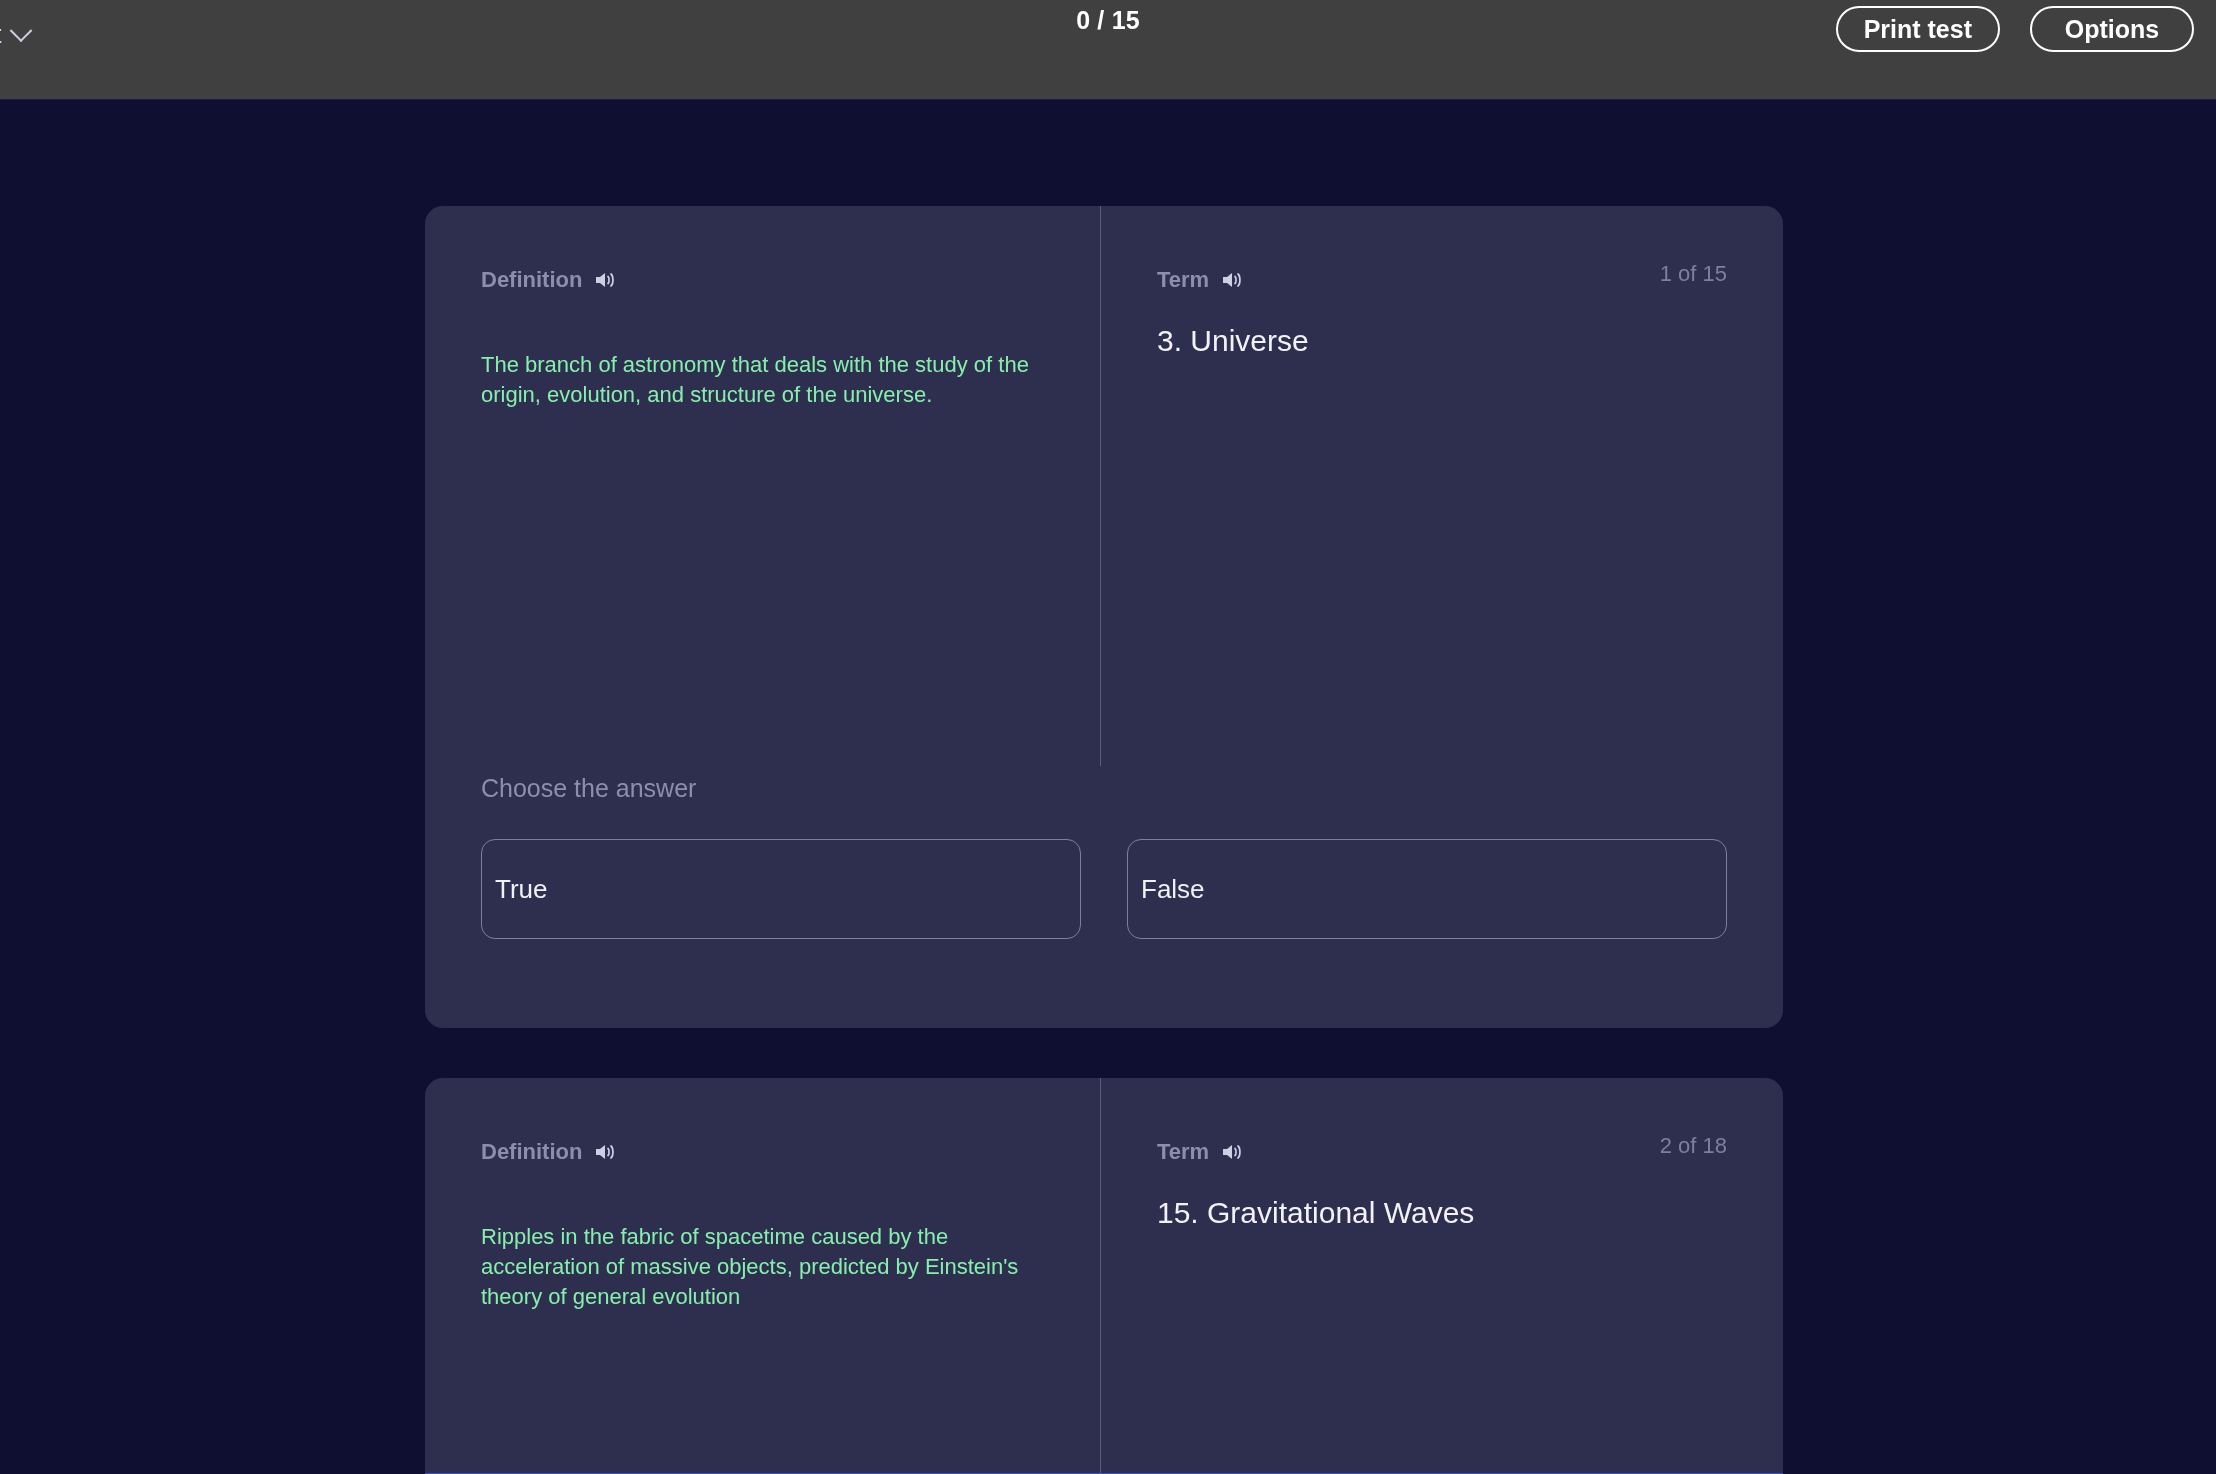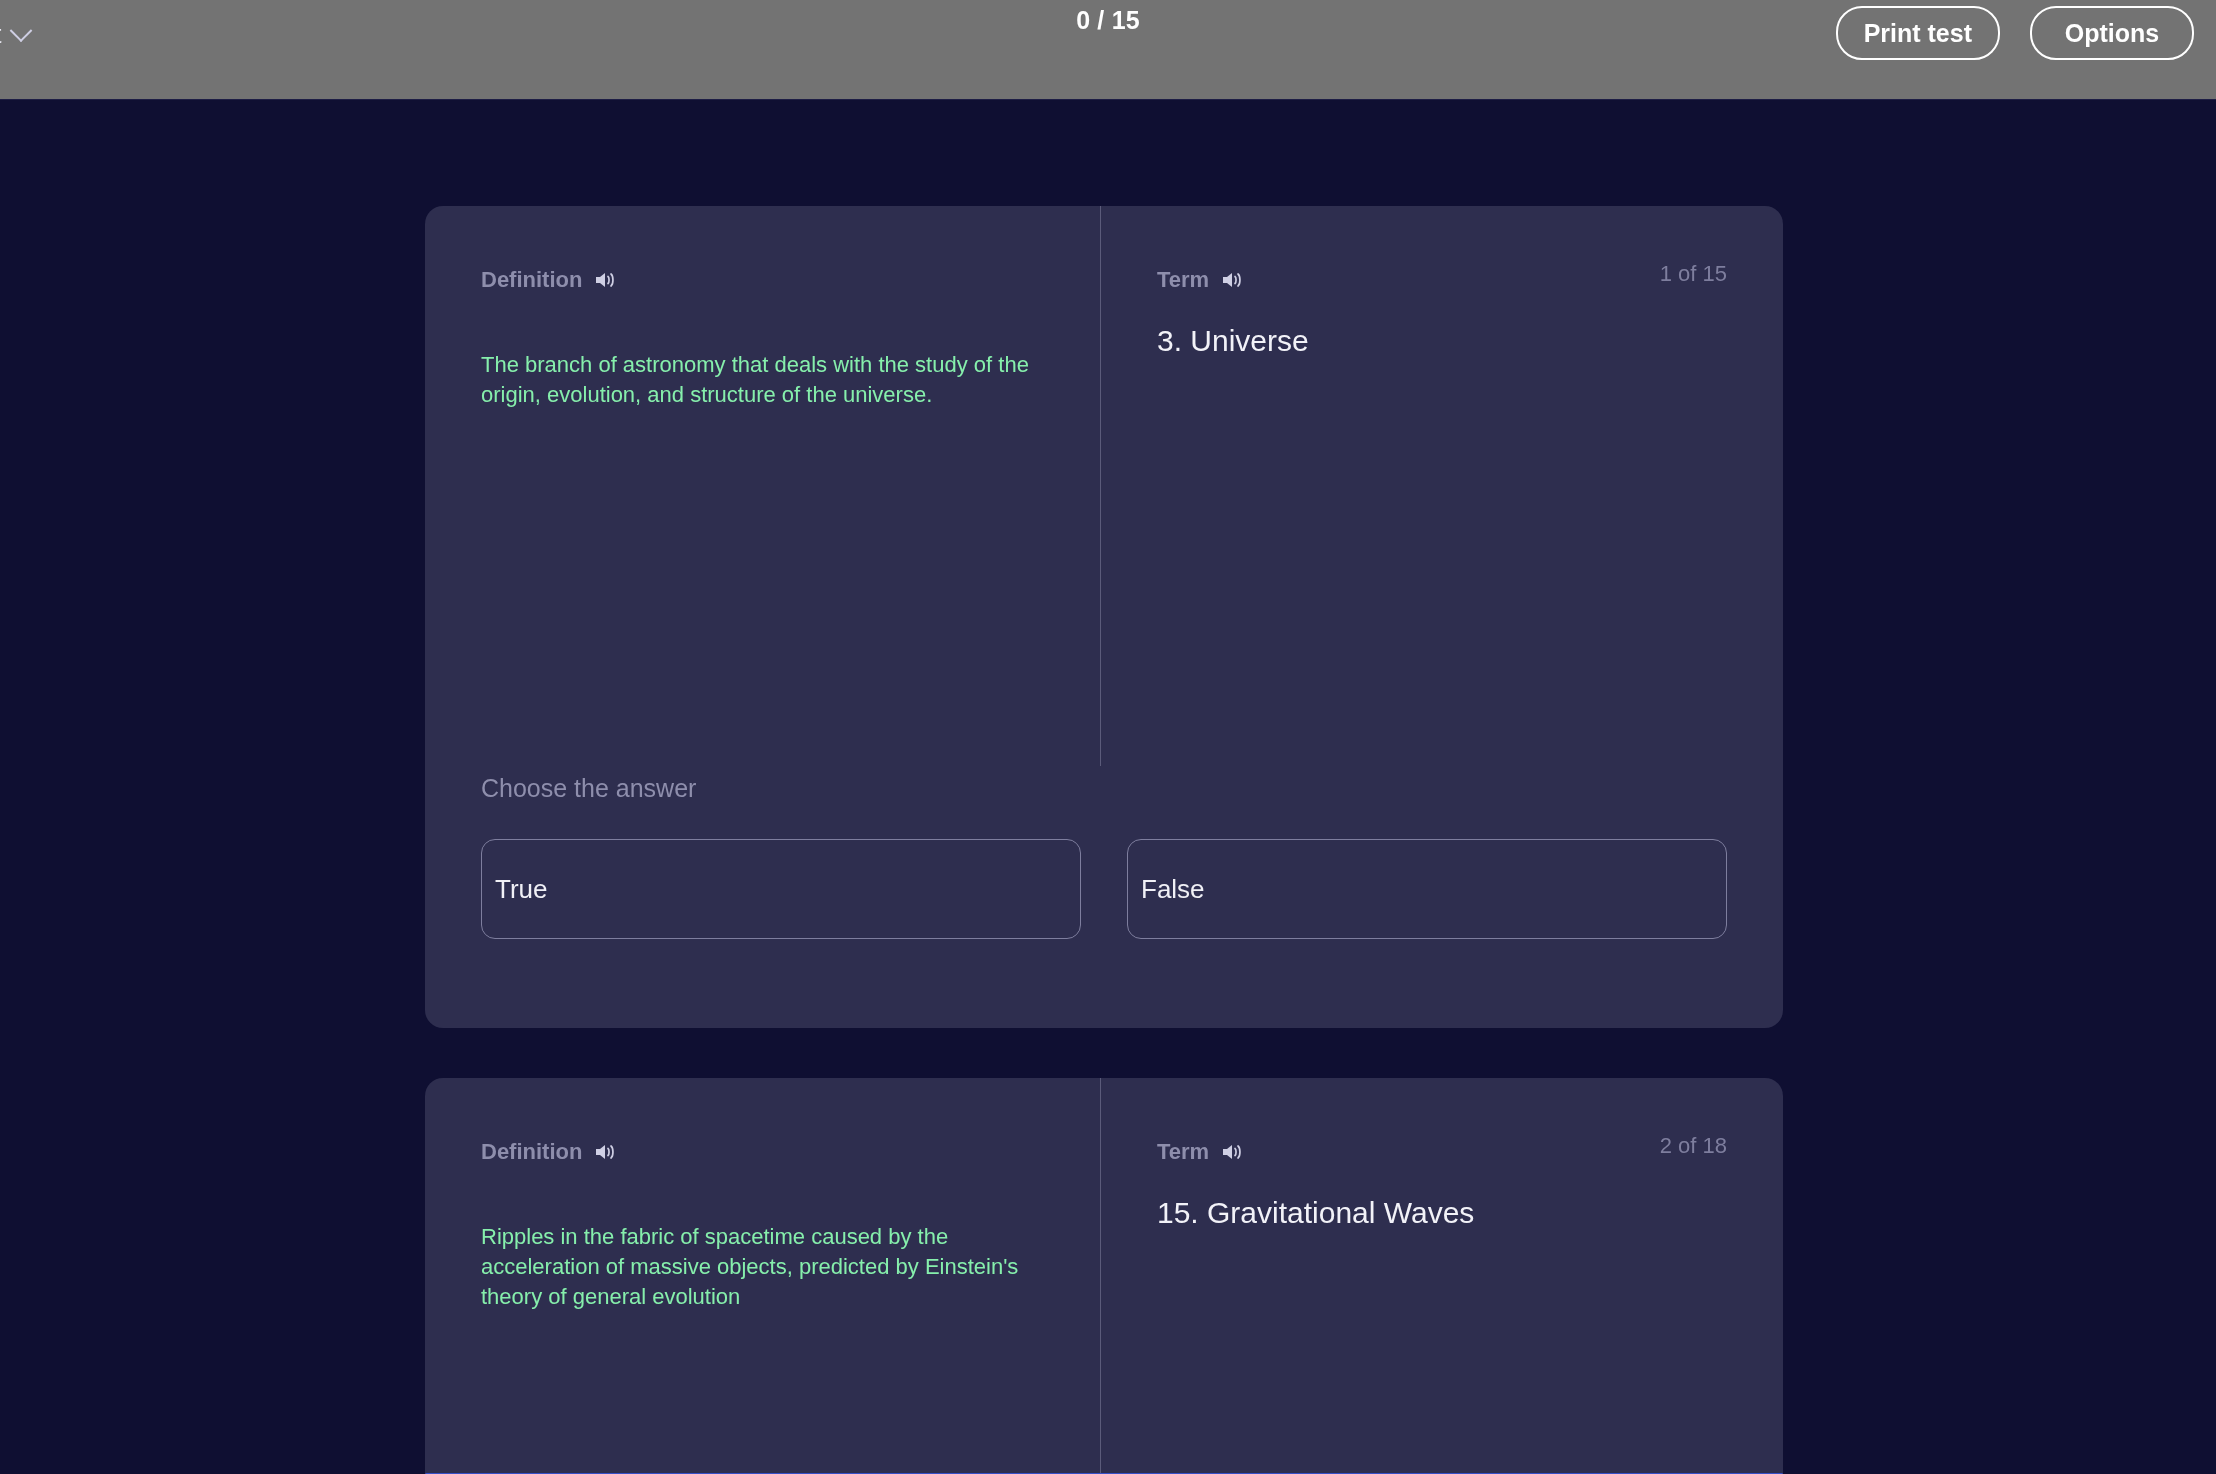--- a/index.html
+++ b/index.html
@@ -17,21 +17,21 @@
     position: relative;
     width: 2216px;
     height: 1474px;
     background: #0f0f32;
   }
 
   
   .header {
     position: relative;
     height: 100px;
-    background: #737373;
+    background: #404040;
     border-bottom: 1px solid #1d1d45;
     padding-left: 6px;
   }
 
   .header-left {
     position: absolute;
     left: -18px;
     top: 20px;
     display: flex;
     align-items: center;
@@ -70,21 +70,21 @@
 
   .header-right {
     position: absolute;
     right: 22px;
     top: 6px;
     display: flex;
     gap: 30px;
   }
   .hbtn {
     min-width: 164px;
-    height: 54px;
+    height: 46px;
     border: 2px solid #ffffff;
     border-radius: 26px;
     background: transparent;
     color: #ffffff;
     font-size: 25px;
     font-weight: bold;
     font-family: "Liberation Sans", sans-serif;
     cursor: pointer;
     padding: 0 26px;
   }

